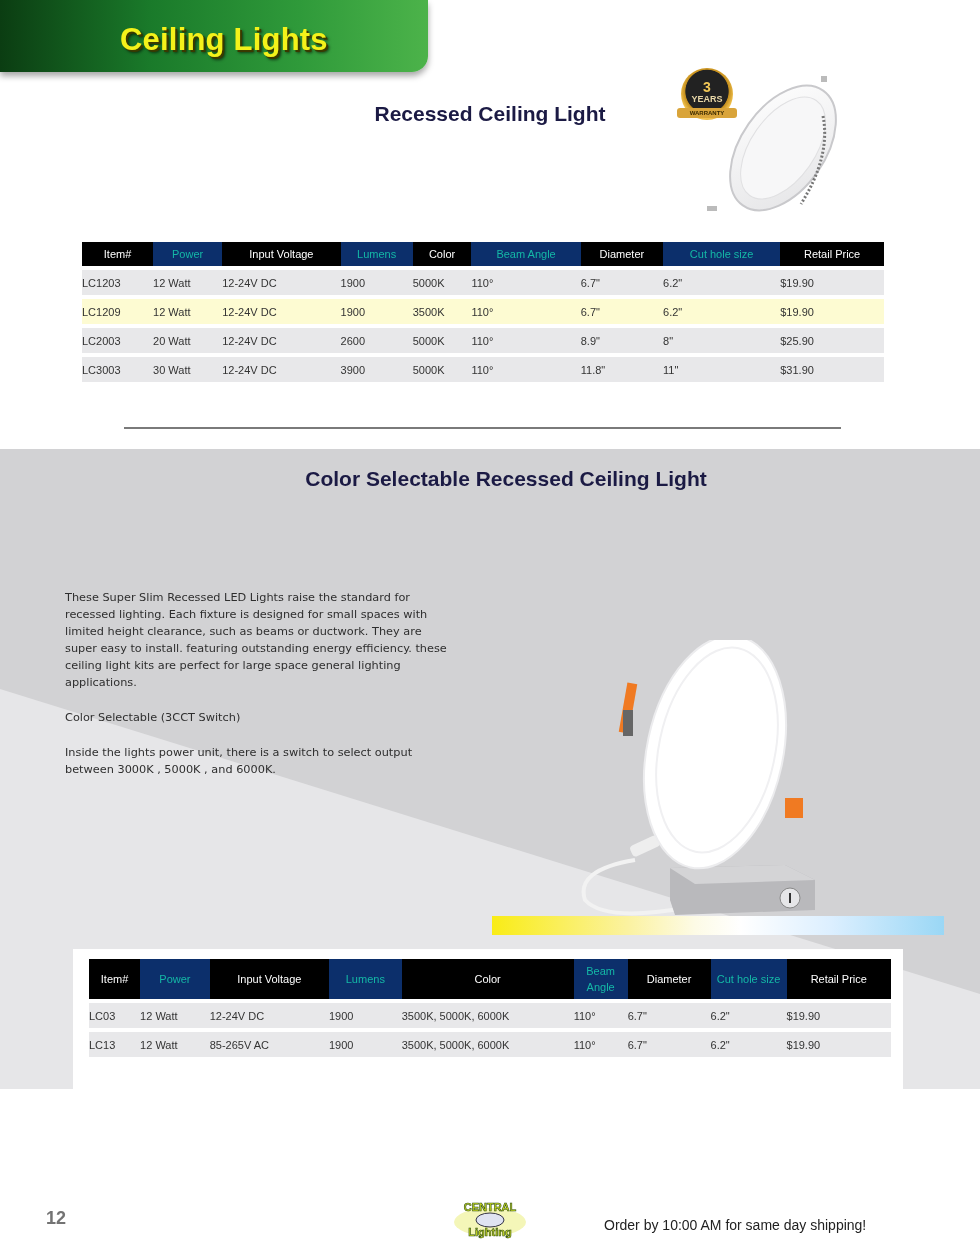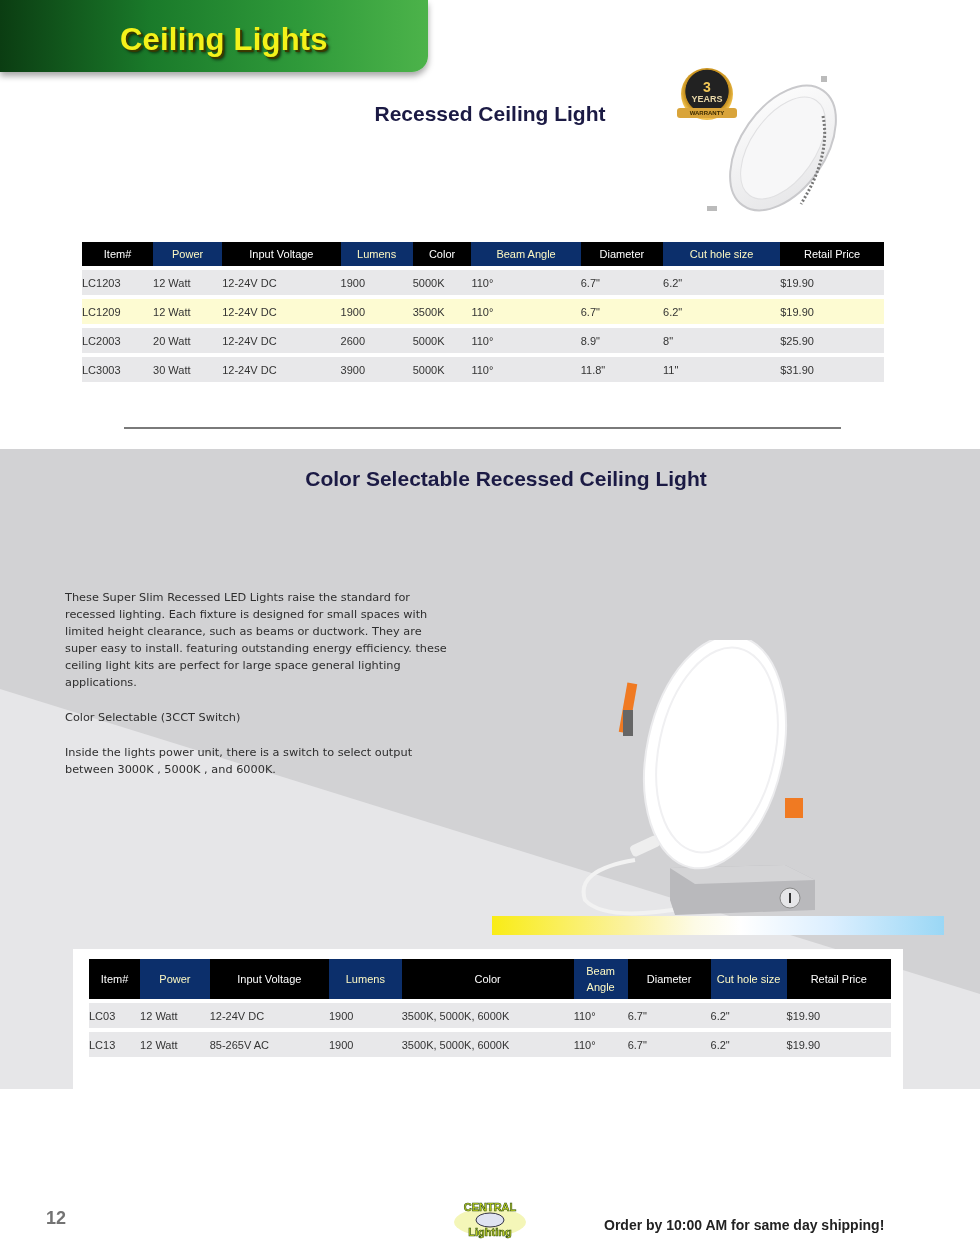--- a/index.html
+++ b/index.html
@@ -44,21 +44,21 @@
   
   .prod1 {
     position: absolute; left: 705px; top: 76px; width: 150px; height: 140px;
   }
 
   
   table.spec { position: absolute; border-collapse: separate; border-spacing: 0 4px; font-size: 11px; }
   table.spec th {
     background: #000; color: #fff; font-weight: normal; height: 24px; text-align: center;
   }
-  table.spec th.blue { background: #0c2f6b; color: #fef9c3; }
+  table.spec th.blue { background: #0c2f6b; color: #14b8a6; }
   table.spec td { background: #e8e8ea; color: #333; height: 25px; }
   table.spec tr.hl td { background: #fdfbd2; }
   .t1 { left: 82px; top: 238px; width: 802px; }
   .t2 { left: 89px; top: 955px; width: 802px; }
   .t2 th { height: 40px !important; line-height: 16px; }
 
   .divider {
     position: absolute; left: 124px; top: 427px; width: 717px; height: 2px; background: #7a7a7a;
   }
 
@@ -85,21 +85,21 @@
   .gradient-bar {
     position: absolute; left: 492px; top: 916px; width: 452px; height: 19px;
     background: linear-gradient(90deg, #f9ec16 0%, #fbf2a0 30%, #fdfbe6 45%, #ffffff 55%, #dcefff 75%, #9ad7f5 100%);
   }
 
   .prod2 { position: absolute; left: 575px; top: 640px; width: 260px; height: 280px; }
 
   
   .page-num { position: absolute; left: 46px; top: 1208px; font-size: 18px; font-weight: bold; color: #737373; }
   .order-form { position: absolute; left: 160px; top: 1289px; font-size: 14px; font-style: italic; font-weight: bold; color: #222; }
-  .shipping { position: absolute; left: 604px; top: 1217px; font-size: 14px; font-weight: bold; color: #222; }
+  .shipping { position: absolute; left: 604px; top: 1217px; font-size: 14px; font-weight: normal; color: #222; }
   .logo { position: absolute; left: 443px; top: 1200px; width: 94px; height: 40px; }
 </style>
 </head>
 <body>
 
 <div class="banner">
   <div class="banner-title">Ceiling Lights</div>
 </div>
 
 <div class="section-title title1">Recessed Ceiling Light</div>

